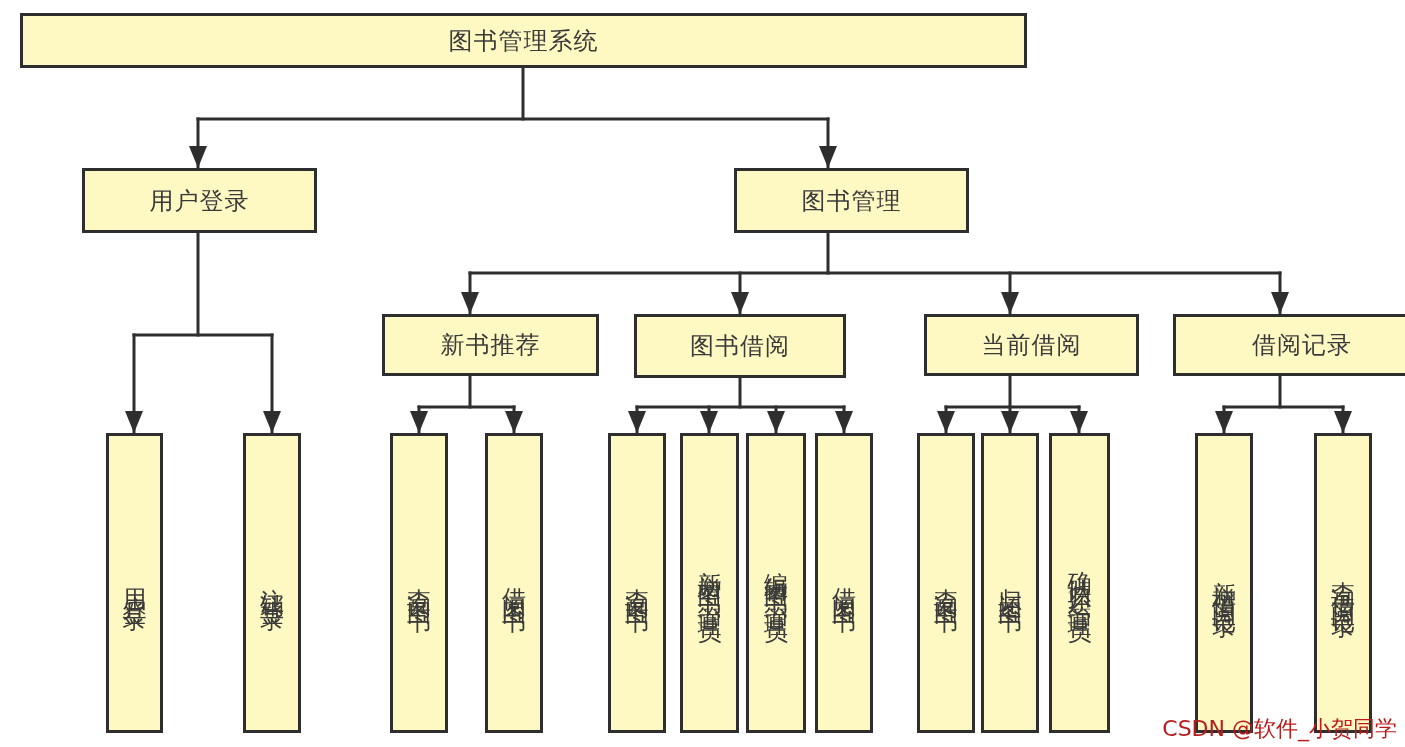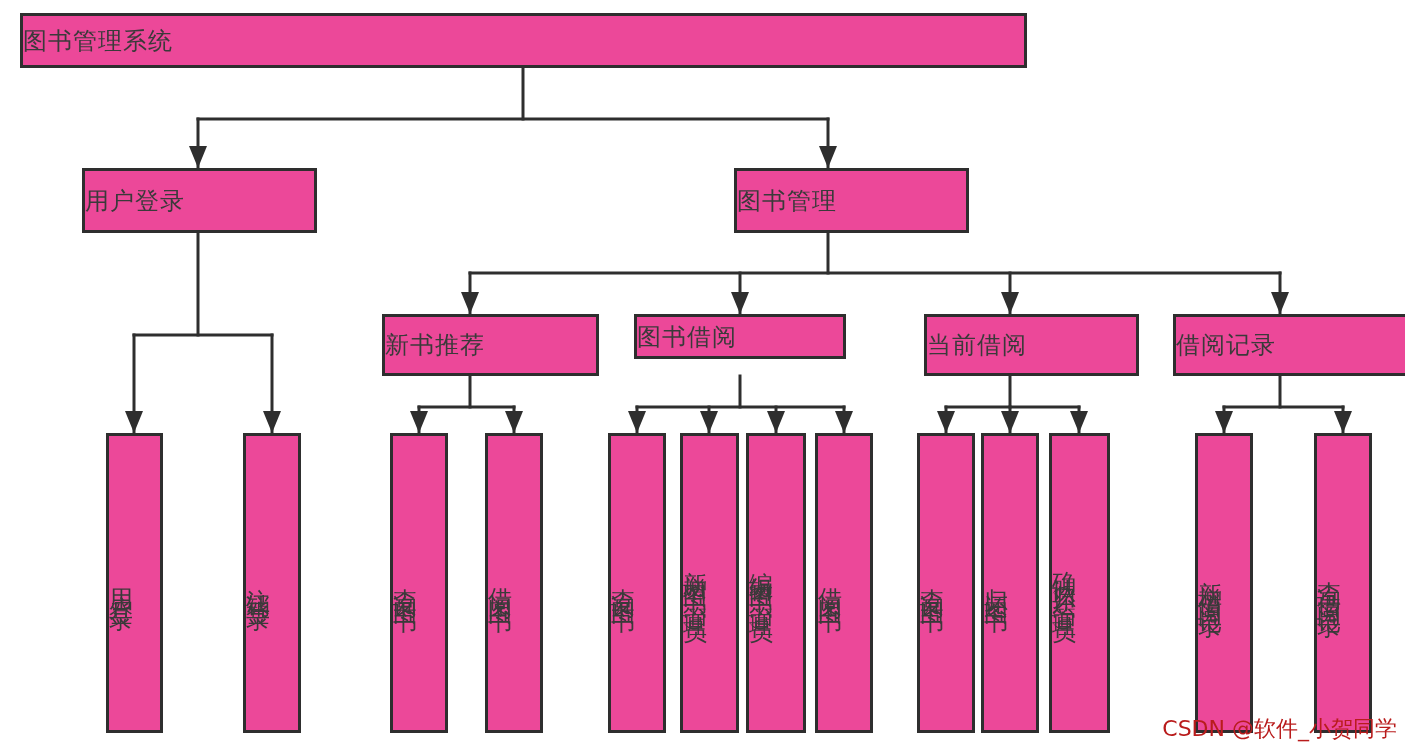--- a/index.html
+++ b/index.html
@@ -19,23 +19,24 @@
     position: absolute;
     left: 0;
     top: 0;
     width: 1405px;
     height: 747px;
   }
   .box {
     position: absolute;
     box-sizing: border-box;
     border: 3px solid #2e2e2e;
-    background: #ec4899;
+    background: #fef9c3;
     display: flex;
     align-items: center;
+    justify-content: center;
     color: #3a3a3a;
   }
   .hlabel {
     font-size: 24px;
     letter-spacing: 1px;
     white-space: nowrap;
   }
   .vleaf {
     top: 433px;
     height: 300px;
@@ -136,21 +137,21 @@
   <div class="box" style="left:82px; top:168px; width:235px; height:65px;">
     <span class="hlabel">用户登录</span>
   </div>
   <div class="box" style="left:710px; top:168px; width:235px; height:65px;margin-left:24px;">
     <span class="hlabel">图书管理</span>
   </div>
 
   <div class="box" style="left:382px; top:314px; width:217px; height:62px;">
     <span class="hlabel">新书推荐</span>
   </div>
-  <div class="box" style="left:634px; top:314px; width:212px; height:45px;">
+  <div class="box" style="left:634px; top:314px; width:212px; height:64px;">
     <span class="hlabel">图书借阅</span>
   </div>
   <div class="box" style="left:902px; top:314px; width:215px; height:62px;margin-left:22px;">
     <span class="hlabel">当前借阅</span>
   </div>
   <div class="box" style="left:1173px; top:314px; width:258px; height:62px;">
     <span class="hlabel">借阅记录</span>
   </div>
 
   <div class="box vleaf" style="left:106px; width:57px;">

